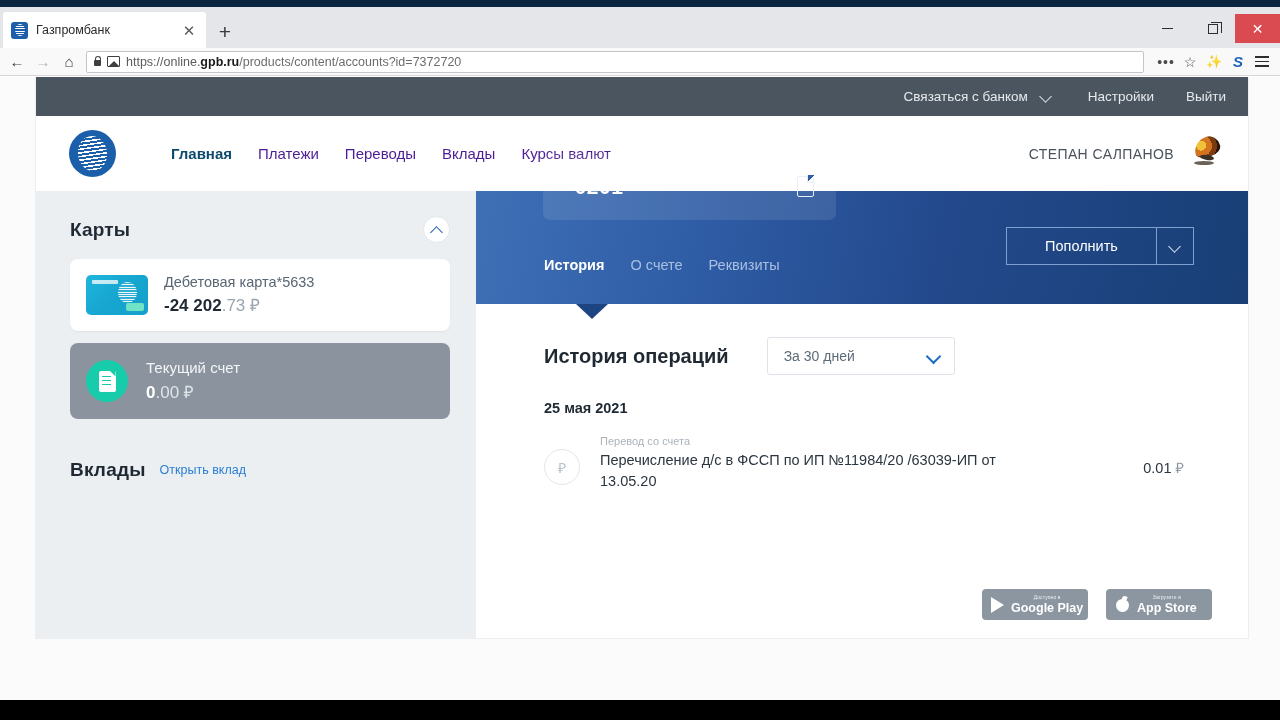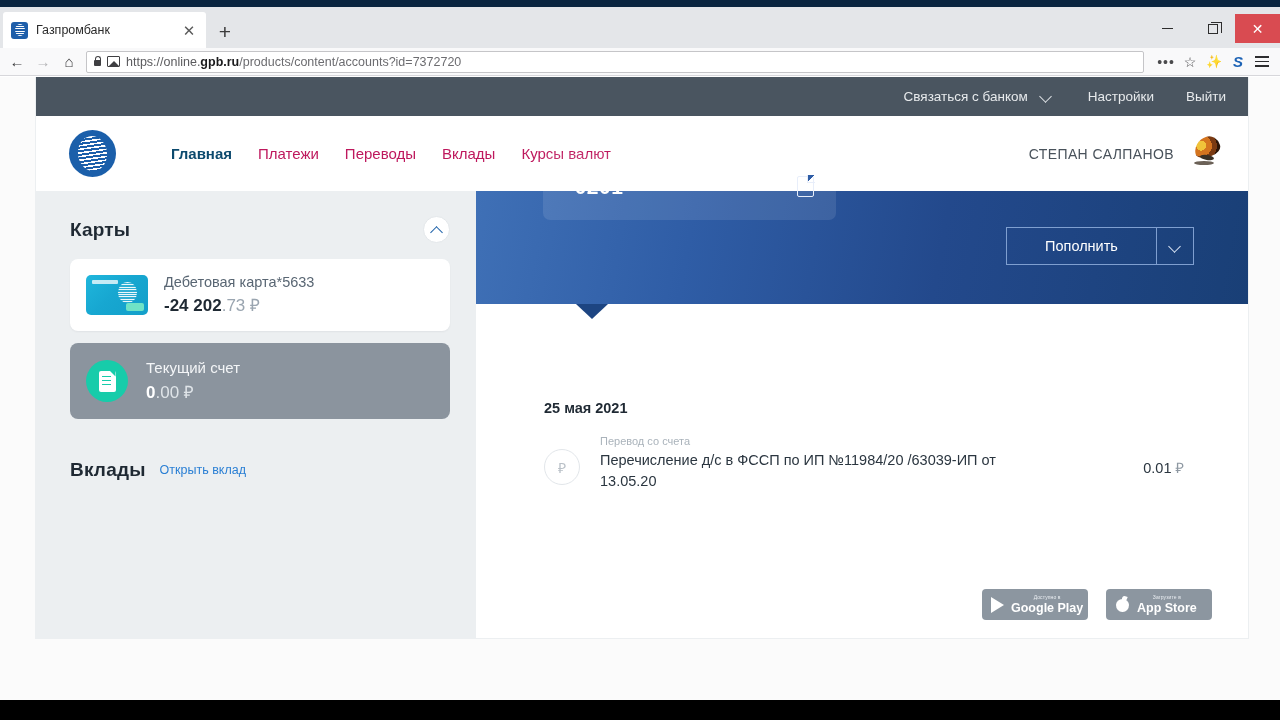--- a/index.html
+++ b/index.html
@@ -163,21 +163,21 @@
   .logo::before {
     content: ""; position: absolute; left: 9px; top: 6px;
     width: 29px; height: 35px; border-radius: 50%;
     background: repeating-linear-gradient(to bottom, #ffffff 0 1.6px, #1b5faa 1.6px 3.6px);
     transform: rotate(-8deg);
   }
   .mainnav {
     position: absolute; left: 135px; top: 0; height: 75px;
     display: flex; align-items: center; gap: 26px;
   }
-  .nav-item { font-size: 15px; color: #be185d; white-space: nowrap; }
+  .nav-item { font-size: 15px; color: #4c1d95; white-space: nowrap; }
   .nav-item.active { color: #0c4a6e; font-weight: 700; }
 
   .user-area {
     position: absolute; right: 22px; top: 0; height: 75px;
     display: flex; align-items: center; gap: 14px;
   }
   .user-name { font-size: 14px; color: #49525b; letter-spacing: 0.4px; white-space: nowrap; }
   .avatar {
     width: 38px; height: 38px; border-radius: 3px; position: relative; overflow: hidden;
     background: #ffffff;
@@ -536,30 +536,42 @@
         </div>
 
         <div class="content">
 
           <div class="acct-hero">
             <div class="acct-chip">
               <span class="acct-num">*0201</span>
               <span class="copy-glyph"></span>
             </div>
 
+            <div class="hero-tabs">
+              <span class="hero-tab active">История</span>
+              <span class="hero-tab">О счете</span>
+              <span class="hero-tab">Реквизиты</span>
+            </div>
 
             <div class="topup">
               <div class="topup-main">Пополнить</div>
               <div class="topup-drop">
                 <i class="chev-down-light"></i>
               </div>
             </div>
           </div>
           <div class="hero-arrow"></div>
 
+          <div class="hist-head">
+            <span class="hist-title">История операций</span>
+            <div class="period-select">
+              <span class="period-label">За 30 дней</span>
+              <i class="chev-down-acc"></i>
+            </div>
+          </div>
 
           <div class="op-date">25 мая 2021</div>
 
           <div class="op-row">
             <span class="op-ico">₽</span>
             <span class="op-main">
               <span class="op-type" style="display:block">Перевод со счета</span>
               <span class="op-desc" style="display:block">Перечисление д/с в ФССП по ИП №11984/20 /63039-ИП от 13.05.20</span>
             </span>
             <span class="op-amt"><span>0.01</span> <span class="cur">₽</span></span>

